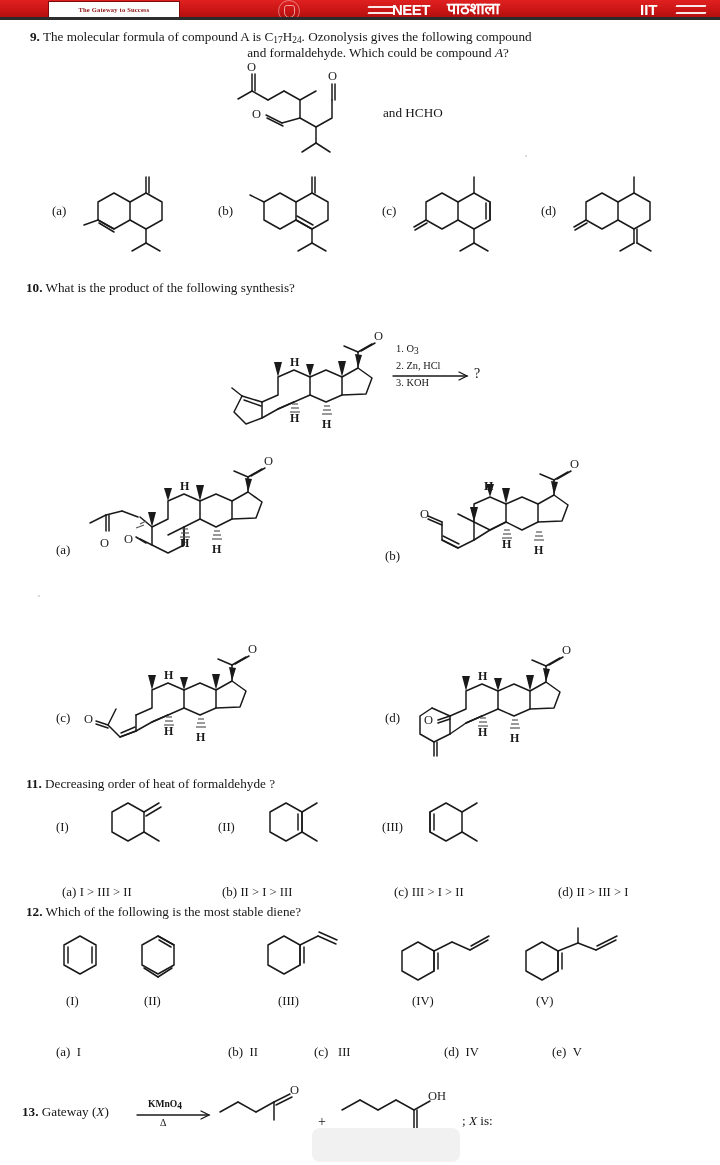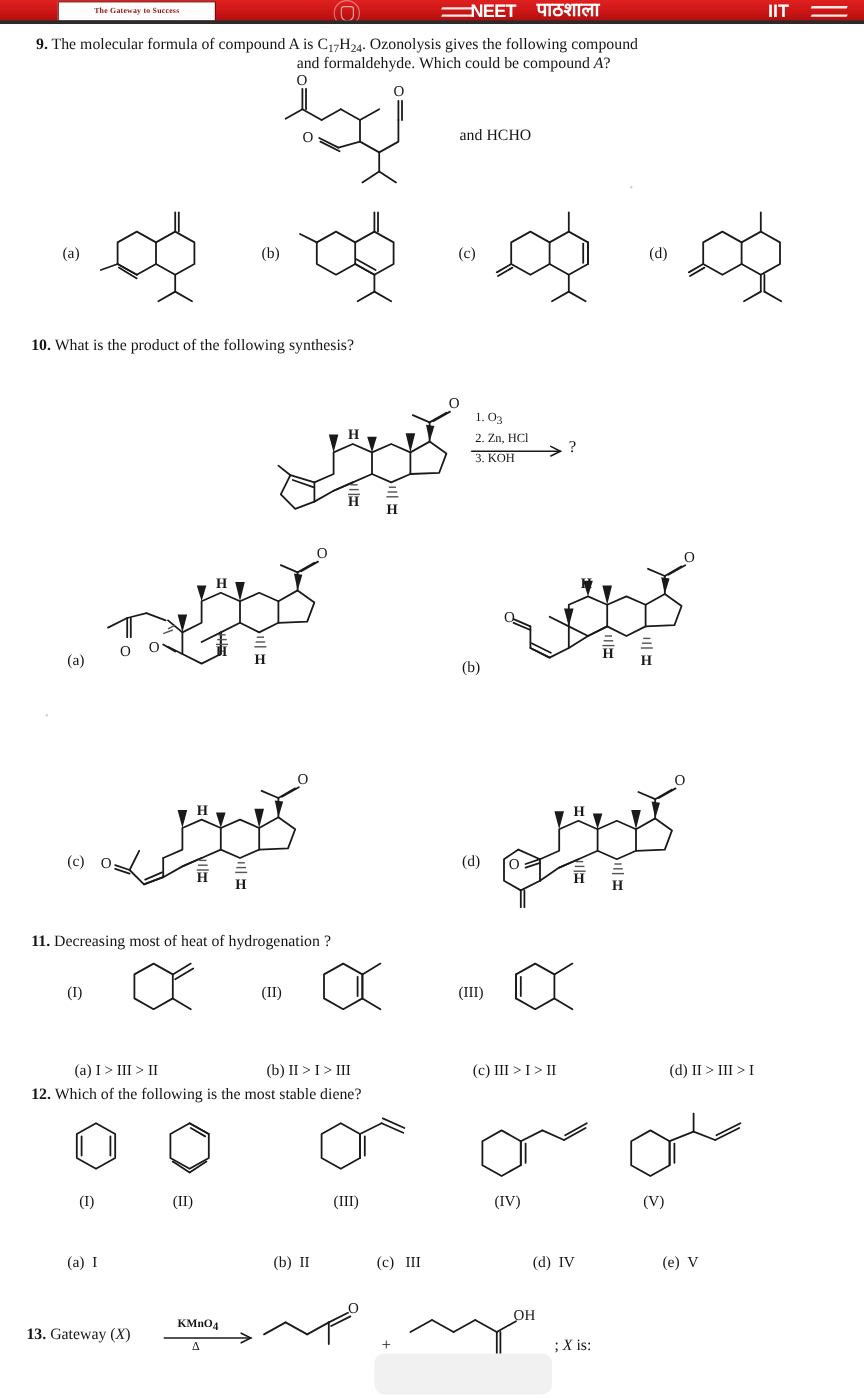--- a/index.html
+++ b/index.html
@@ -365,21 +365,21 @@
   <line class="hashline" x1="66" y1="88" x2="72" y2="88"></line>
   <line class="hashline" x1="65" y1="92" x2="73" y2="92"></line>
   <line class="hashline" x1="64" y1="96" x2="74" y2="96"></line>
   <line class="hashline" x1="98" y1="90" x2="104" y2="90"></line>
   <line class="hashline" x1="97" y1="94" x2="105" y2="94"></line>
   <line class="hashline" x1="96" y1="98" x2="106" y2="98"></line>
 </svg>
 
 <div class="qline" style="left:26px;top:776px;">
   <span class="qnum">11.</span>
-  <span>Decreasing most of heat of hydrogenation ?</span>
+  <span>Decreasing order of heat of formaldehyde ?</span>
 </div>
 
 <div class="opt rom" style="left:56px;top:820px;">(I)</div>
 <svg style="left:96px;top:795px;" width="80" height="60">
   <polyline class="bondg" points="32,8 16,17 16,37 32,46 48,37 48,17 32,8"></polyline>
   <line class="bondg" x1="48" y1="17" x2="63" y2="8"></line>
   <line class="bondg" x1="50" y1="21" x2="65" y2="12"></line>
   <line class="bondg" x1="48" y1="37" x2="63" y2="46"></line>
 </svg>
 

